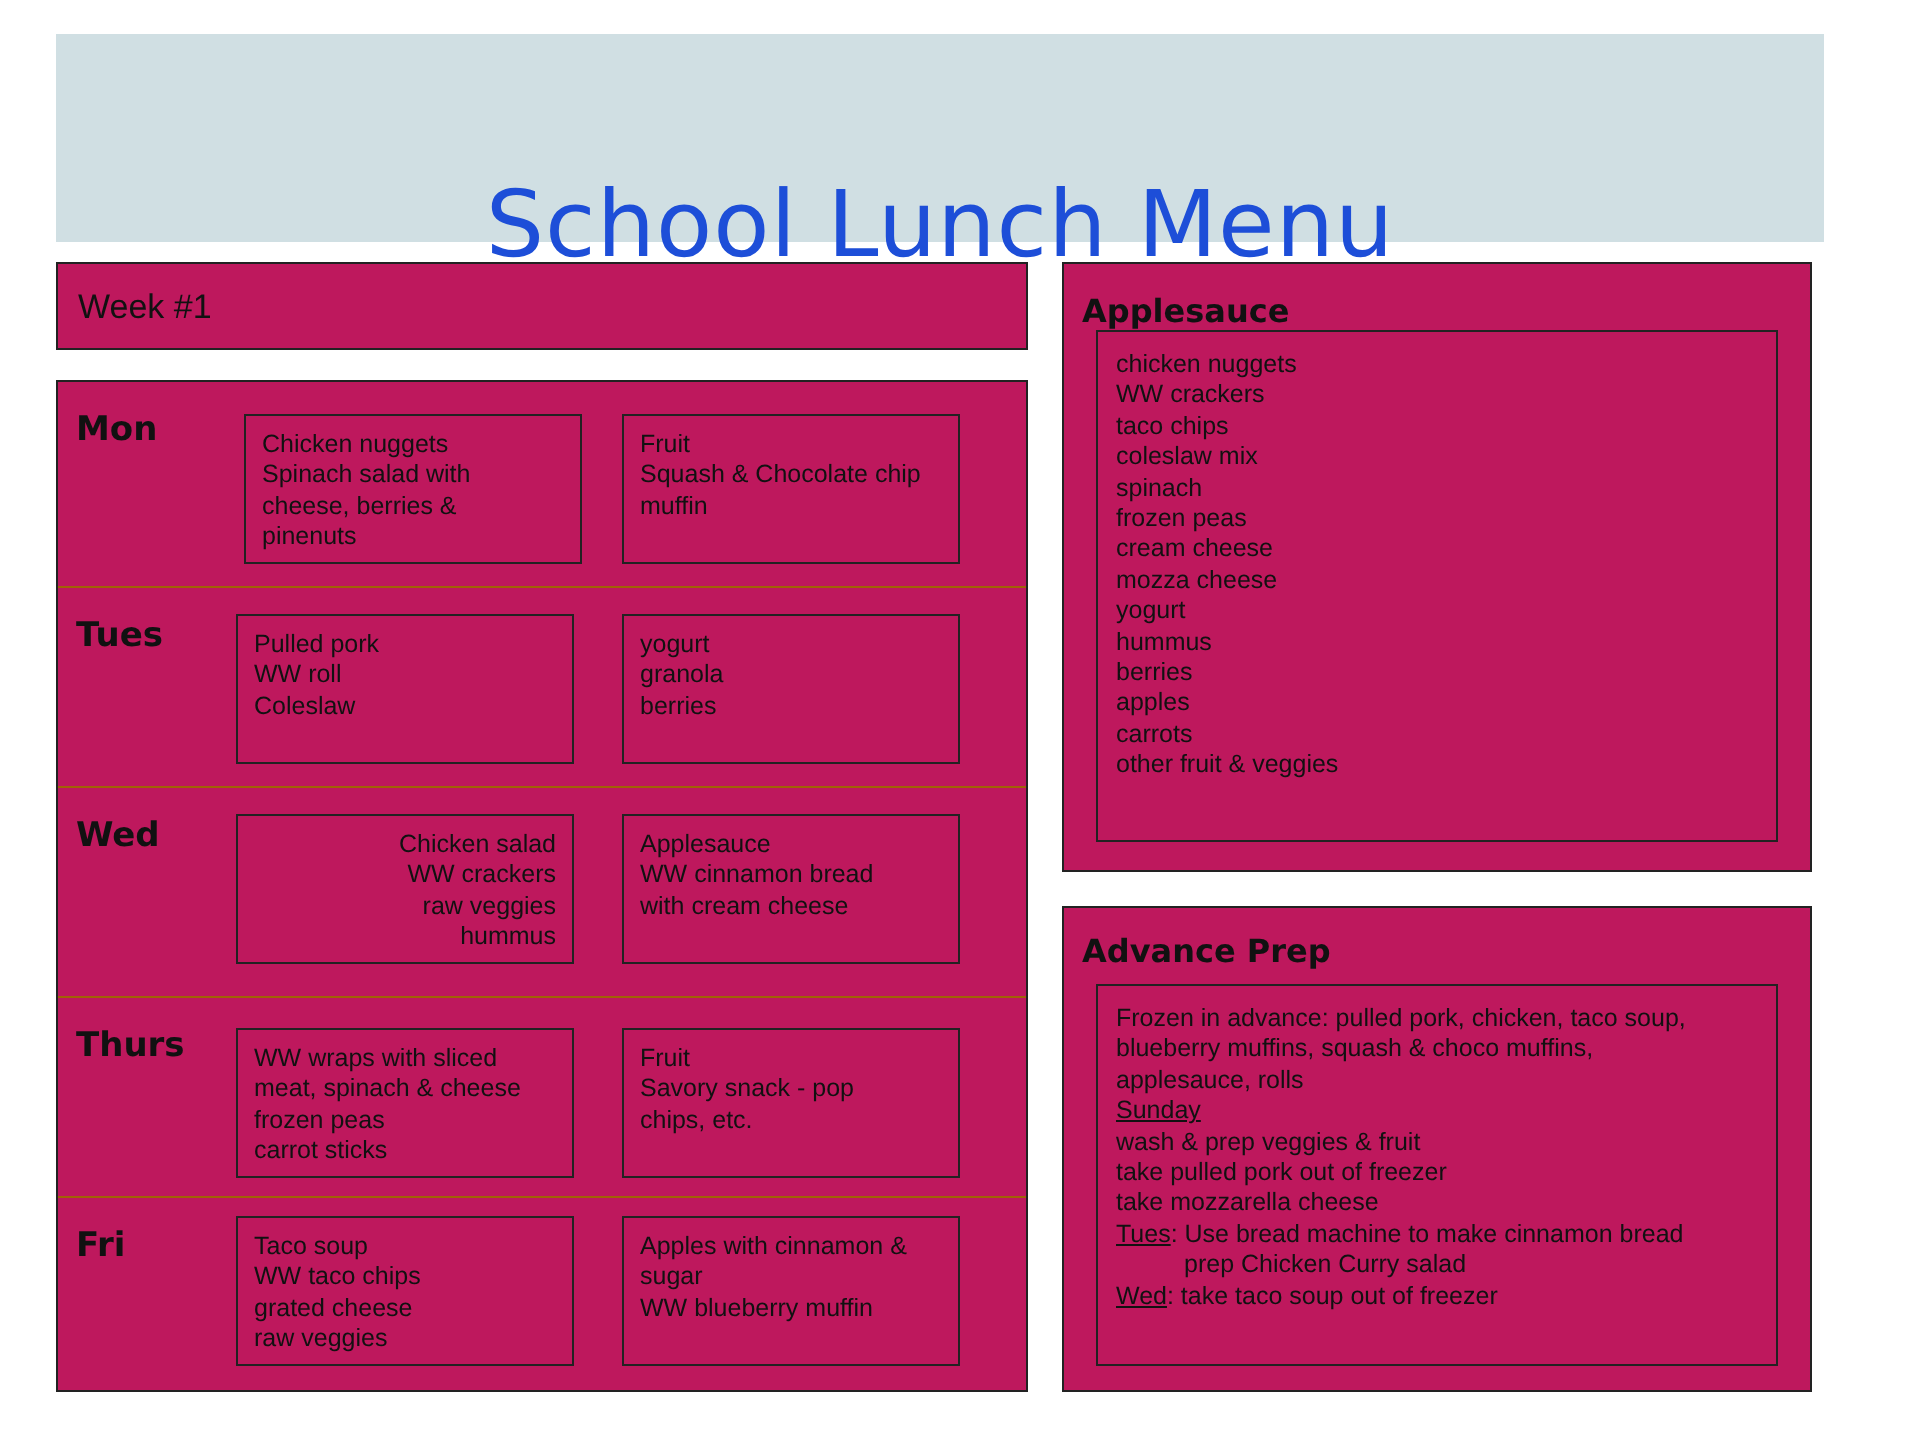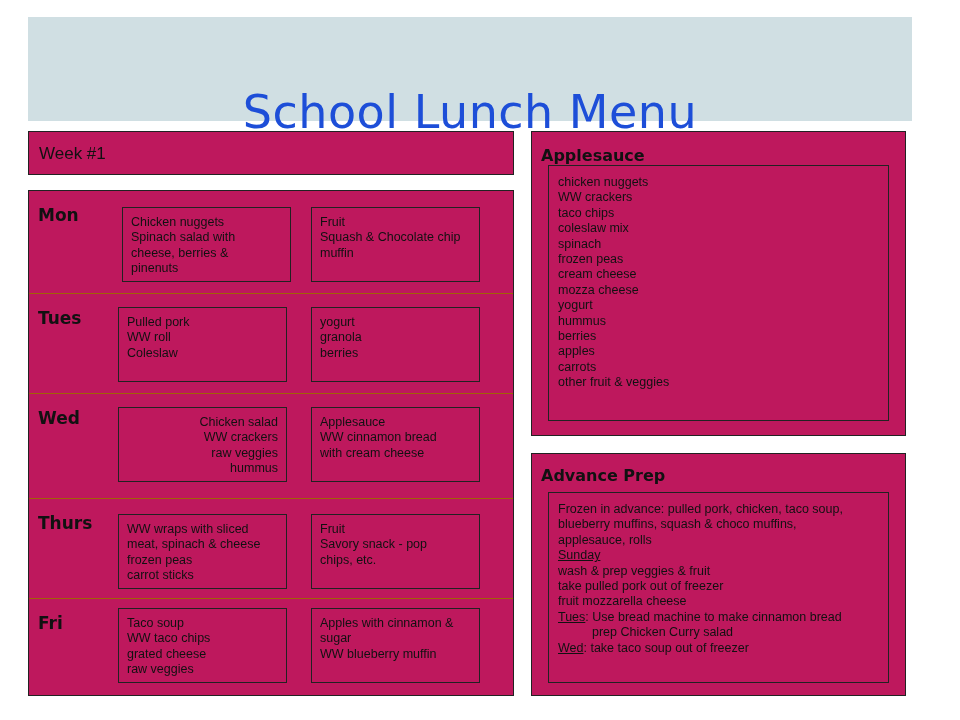--- a/index.html
+++ b/index.html
@@ -134,18 +134,18 @@
 
 <div class="box prep">
   <div class="sec-title" style="top:12px;">Advance Prep</div>
   <div class="inner" style="top:38px;height:191px;">
     <div>Frozen in advance:  pulled pork, chicken, taco soup,</div>
     <div>blueberry muffins, squash &amp; choco muffins,</div>
     <div>applesauce, rolls</div>
     <div><span class="u">Sunday</span></div>
     <div>wash &amp; prep veggies &amp; fruit</div>
     <div>take pulled pork out of freezer</div>
-    <div>fruit mozzarella cheese</div>
+    <div>take mozzarella cheese</div>
     <div><span class="u">Tues</span><span>: Use bread machine to make cinnamon bread</span></div>
     <div class="indent">prep Chicken Curry salad</div>
     <div><span class="u">Wed</span><span>:  take taco soup out of freezer</span></div>
   </div>
 </div>
 
 </body></html>

